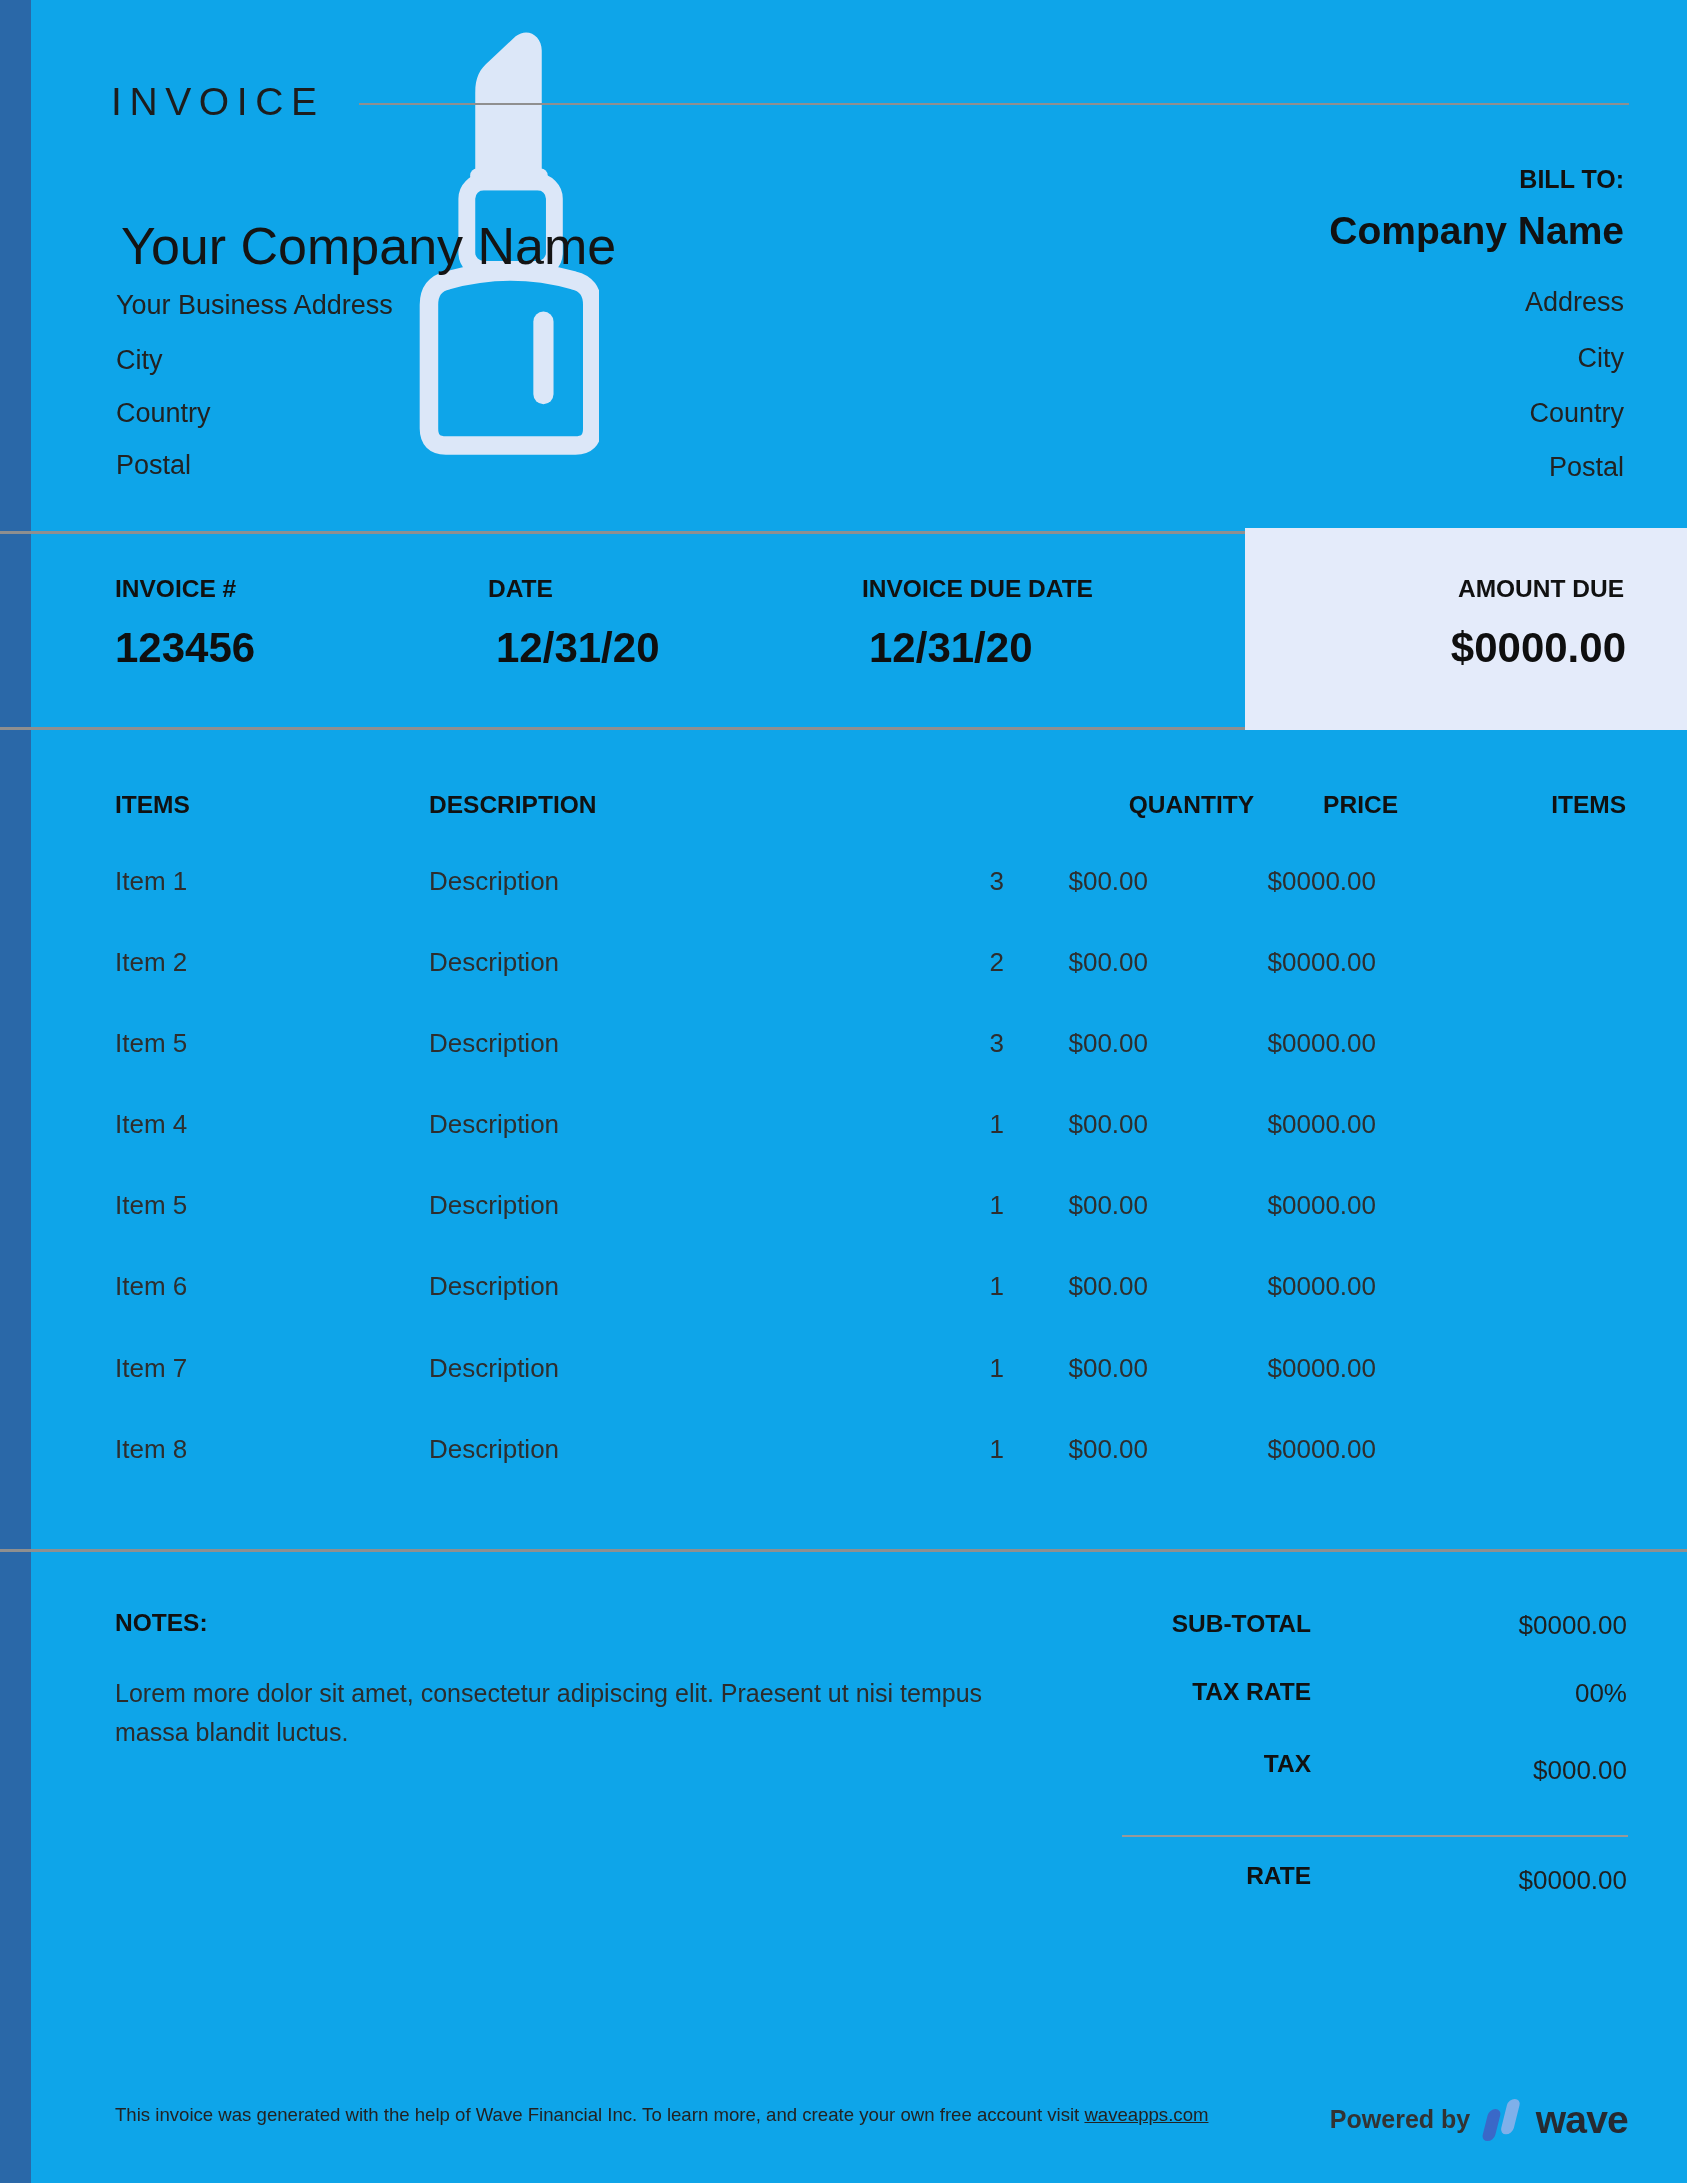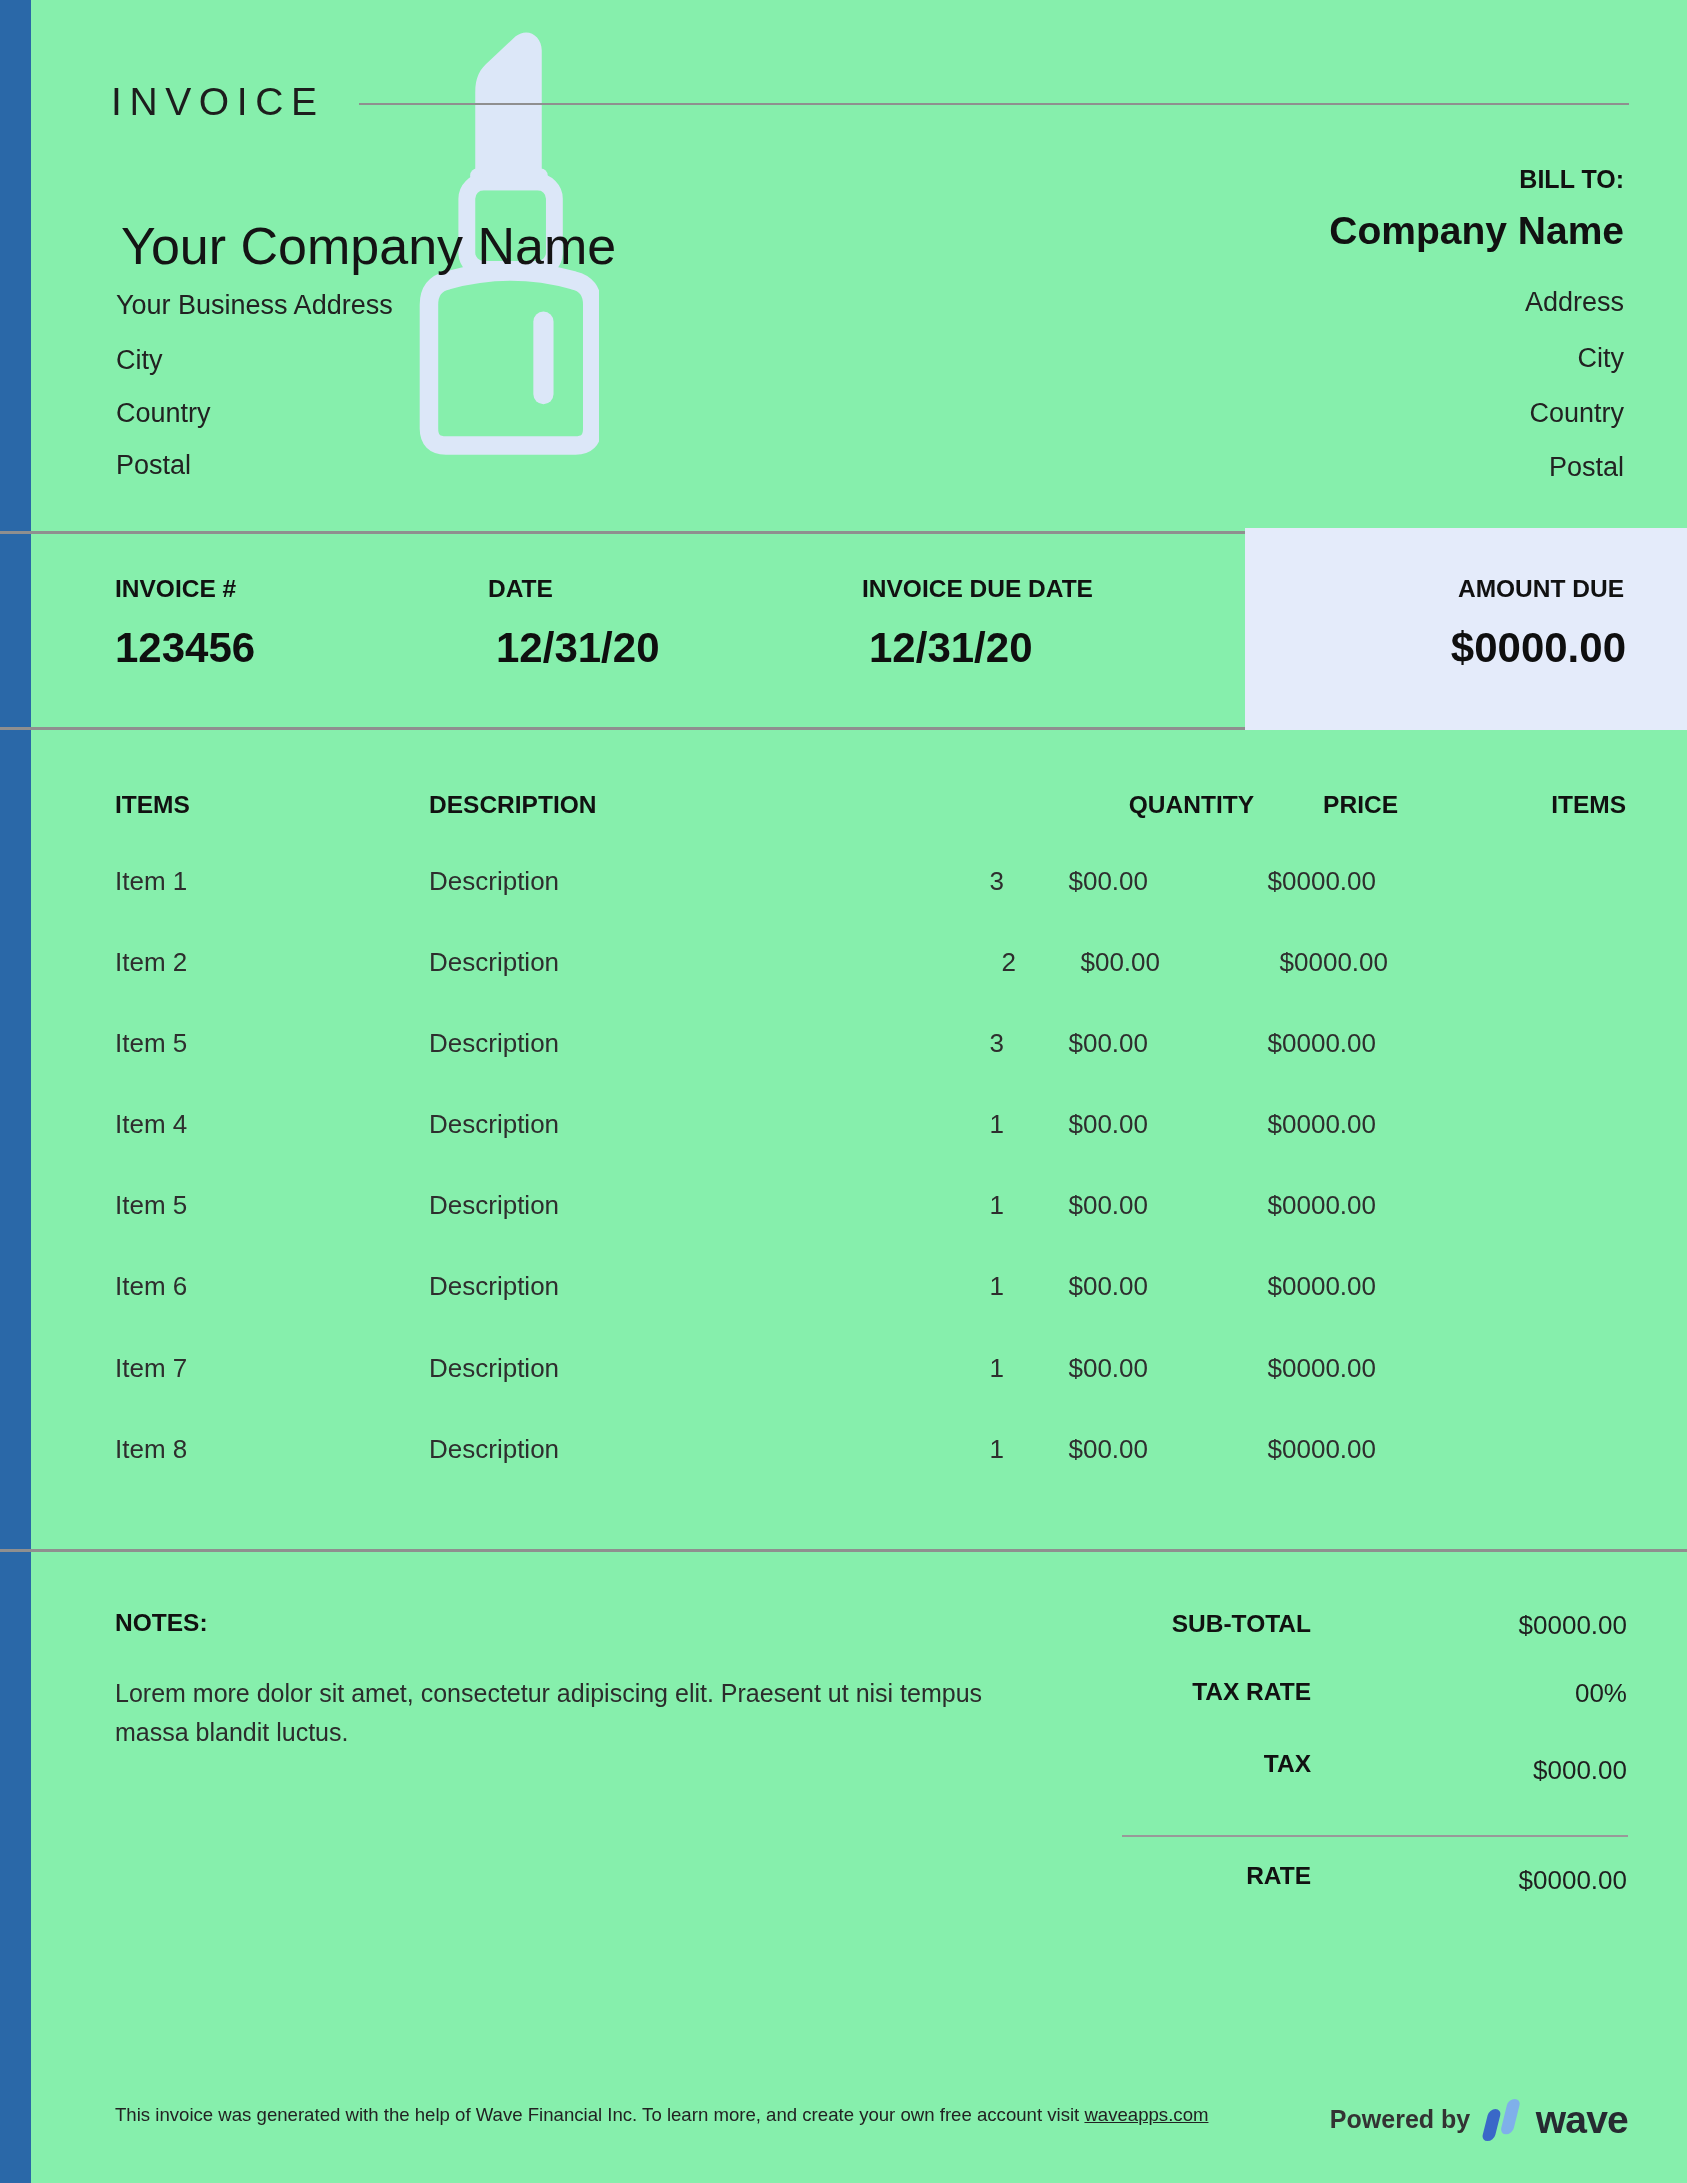--- a/index.html
+++ b/index.html
@@ -1,19 +1,19 @@
 <!DOCTYPE html>
 <html style="--sidebar: #2a68a8; --box: #e4ebfa; --wm: #dce7f8; --rule: #8f8f8f; --wave-dark: #3a68c8; --wave-light: #7fb0ea;font-size:13.5px"><head>
 <meta charset="utf-8">
 <style>
   html,body{margin:0;padding:0;background:#ffffff;}
   #page{
     position:relative;
     width:1687px;height:2183px;
-    background:#86efac;
+    background:#0ea5e9;
     font-family:"Liberation Sans","DejaVu Sans",sans-serif;
     color:#1c1c1c;
     overflow:hidden;
   }
   .abs{position:absolute;}
   
   #sidebar{left:0;top:0;width:31px;height:2183px;background:var(--sidebar,#2a68a8);z-index:1;}
   
   .rule{background:var(--rule,#8f8f8f);z-index:2;}
   
@@ -110,21 +110,21 @@
   <div class="abs th" style="right:289px;">PRICE</div>
   <div class="abs th" style="right:61px;">ITEMS</div>
 
   <div class="abs row" style="top:866px;">
     <span class="cell c-item">Item 1</span>
     <span class="cell c-desc">Description</span>
     <span class="cell c-qty">3</span>
     <span class="cell c-price">$00.00</span>
     <span class="cell c-amount">$0000.00</span>
   </div>
-  <div class="abs row" style="top:947px;padding-left:12px;">
+  <div class="abs row" style="top:947px;">
     <span class="cell c-item">Item 2</span>
     <span class="cell c-desc">Description</span>
     <span class="cell c-qty">2</span>
     <span class="cell c-price">$00.00</span>
     <span class="cell c-amount">$0000.00</span>
   </div>
   <div class="abs row" style="top:1028px;">
     <span class="cell c-item">Item 5</span>
     <span class="cell c-desc">Description</span>
     <span class="cell c-qty">3</span>

